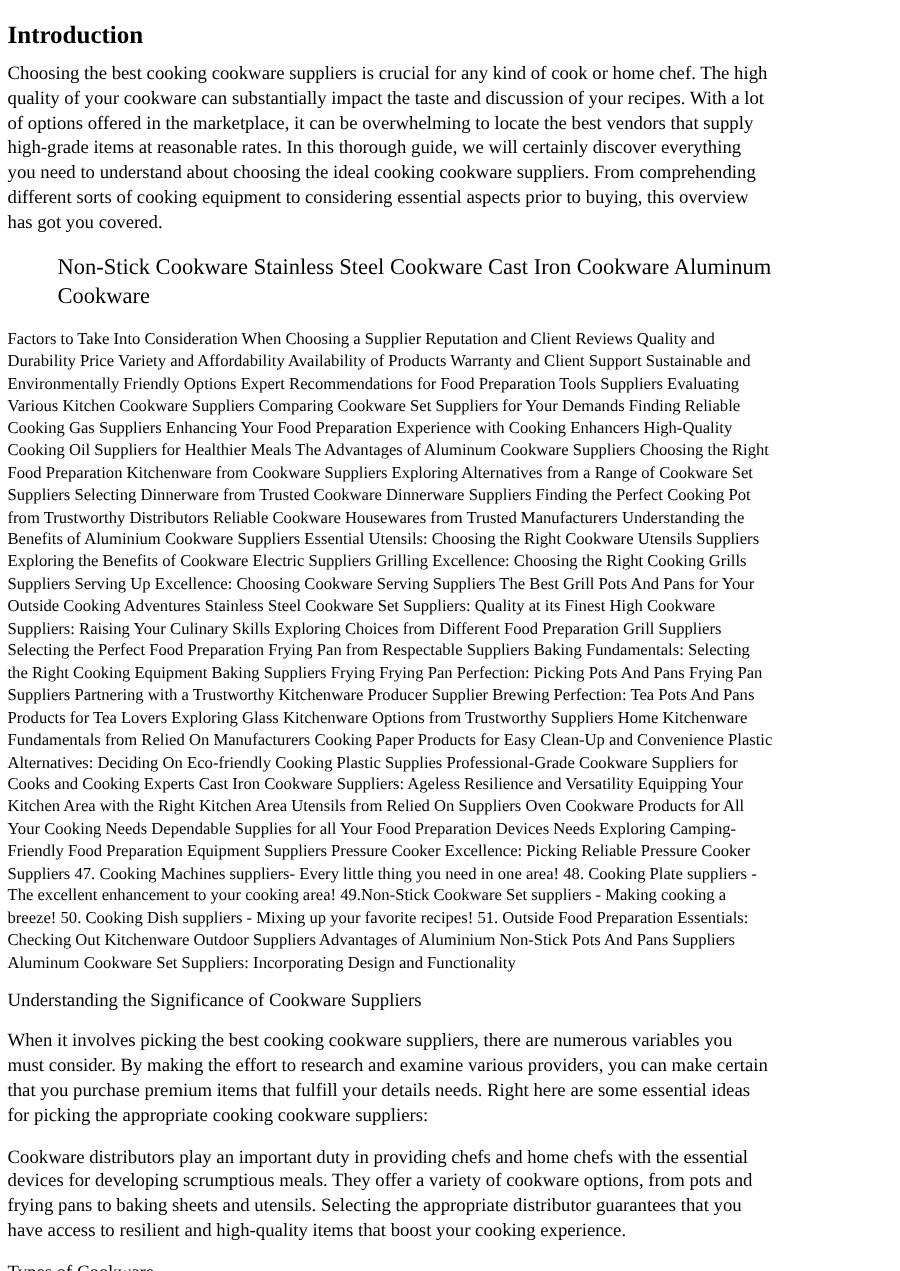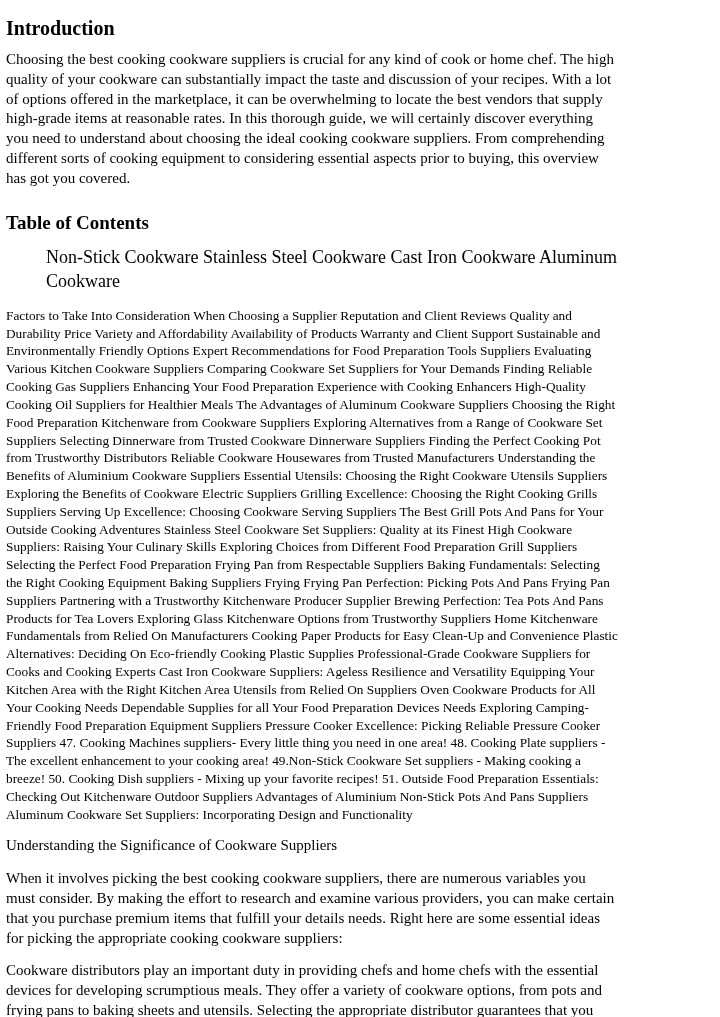--- a/index.html
+++ b/index.html
@@ -65,21 +65,20 @@
 </style>
 </head>
 <body>
 
 <div class="page">
 
   <h1 class="doc-h1">Introduction</h1>
 
   <p class="doc-p">Choosing the best cooking cookware suppliers is crucial for any kind of cook or home chef. The high quality of your cookware can substantially impact the taste and discussion of your recipes. With a lot of options offered in the marketplace, it can be overwhelming to locate the best vendors that supply high-grade items at reasonable rates. In this thorough guide, we will certainly discover everything you need to understand about choosing the ideal cooking cookware suppliers. From comprehending different sorts of cooking equipment to considering essential aspects prior to buying, this overview has got you covered.</p>
 
-  <h2 class="doc-h2">Table of Contents</h2>
 
 
   <p class="toc-indent">Non-Stick Cookware Stainless Steel Cookware Cast Iron Cookware Aluminum Cookware</p>
 
   <p class="toc-block">Factors to Take Into Consideration When Choosing a Supplier Reputation and Client Reviews Quality and Durability Price Variety and Affordability Availability of Products Warranty and Client Support Sustainable and Environmentally Friendly Options Expert Recommendations for Food Preparation Tools Suppliers Evaluating Various Kitchen Cookware Suppliers Comparing Cookware Set Suppliers for Your Demands Finding Reliable Cooking Gas Suppliers Enhancing Your Food Preparation Experience with Cooking Enhancers High-Quality Cooking Oil Suppliers for Healthier Meals The Advantages of Aluminum Cookware Suppliers Choosing the Right Food Preparation Kitchenware from Cookware Suppliers Exploring Alternatives from a Range of Cookware Set Suppliers Selecting Dinnerware from Trusted Cookware Dinnerware Suppliers Finding the Perfect Cooking Pot from Trustworthy Distributors Reliable Cookware Housewares from Trusted Manufacturers Understanding the Benefits of Aluminium Cookware Suppliers Essential Utensils: Choosing the Right Cookware Utensils Suppliers Exploring the Benefits of Cookware Electric Suppliers Grilling Excellence: Choosing the Right Cooking Grills Suppliers Serving Up Excellence: Choosing Cookware Serving Suppliers The Best Grill Pots And Pans for Your Outside Cooking Adventures Stainless Steel Cookware Set Suppliers: Quality at its Finest High Cookware Suppliers: Raising Your Culinary Skills Exploring Choices from Different Food Preparation Grill Suppliers Selecting the Perfect Food Preparation Frying Pan from Respectable Suppliers Baking Fundamentals: Selecting the Right Cooking Equipment Baking Suppliers Frying Frying Pan Perfection: Picking Pots And Pans Frying Pan Suppliers Partnering with a Trustworthy Kitchenware Producer Supplier Brewing Perfection: Tea Pots And Pans Products for Tea Lovers Exploring Glass Kitchenware Options from Trustworthy Suppliers Home Kitchenware Fundamentals from Relied On Manufacturers Cooking Paper Products for Easy Clean-Up and Convenience Plastic Alternatives: Deciding On Eco-friendly Cooking Plastic Supplies Professional-Grade Cookware Suppliers for Cooks and Cooking Experts Cast Iron Cookware Suppliers: Ageless Resilience and Versatility Equipping Your Kitchen Area with the Right Kitchen Area Utensils from Relied On Suppliers Oven Cookware Products for All Your Cooking Needs Dependable Supplies for all Your Food Preparation Devices Needs Exploring Camping-Friendly Food Preparation Equipment Suppliers Pressure Cooker Excellence: Picking Reliable Pressure Cooker Suppliers 47. Cooking Machines suppliers- Every little thing you need in one area! 48. Cooking Plate suppliers - The excellent enhancement to your cooking area! 49.Non-Stick Cookware Set suppliers - Making cooking a breeze! 50. Cooking Dish suppliers - Mixing up your favorite recipes! 51. Outside Food Preparation Essentials: Checking Out Kitchenware Outdoor Suppliers Advantages of Aluminium Non-Stick Pots And Pans Suppliers Aluminum Cookware Set Suppliers: Incorporating Design and Functionality</p>
 
 
   <p class="doc-p">Understanding the Significance of Cookware Suppliers</p>
 
   <p class="doc-p">When it involves picking the best cooking cookware suppliers, there are numerous variables you must consider. By making the effort to research and examine various providers, you can make certain that you purchase premium items that fulfill your details needs. Right here are some essential ideas for picking the appropriate cooking cookware suppliers:</p>

